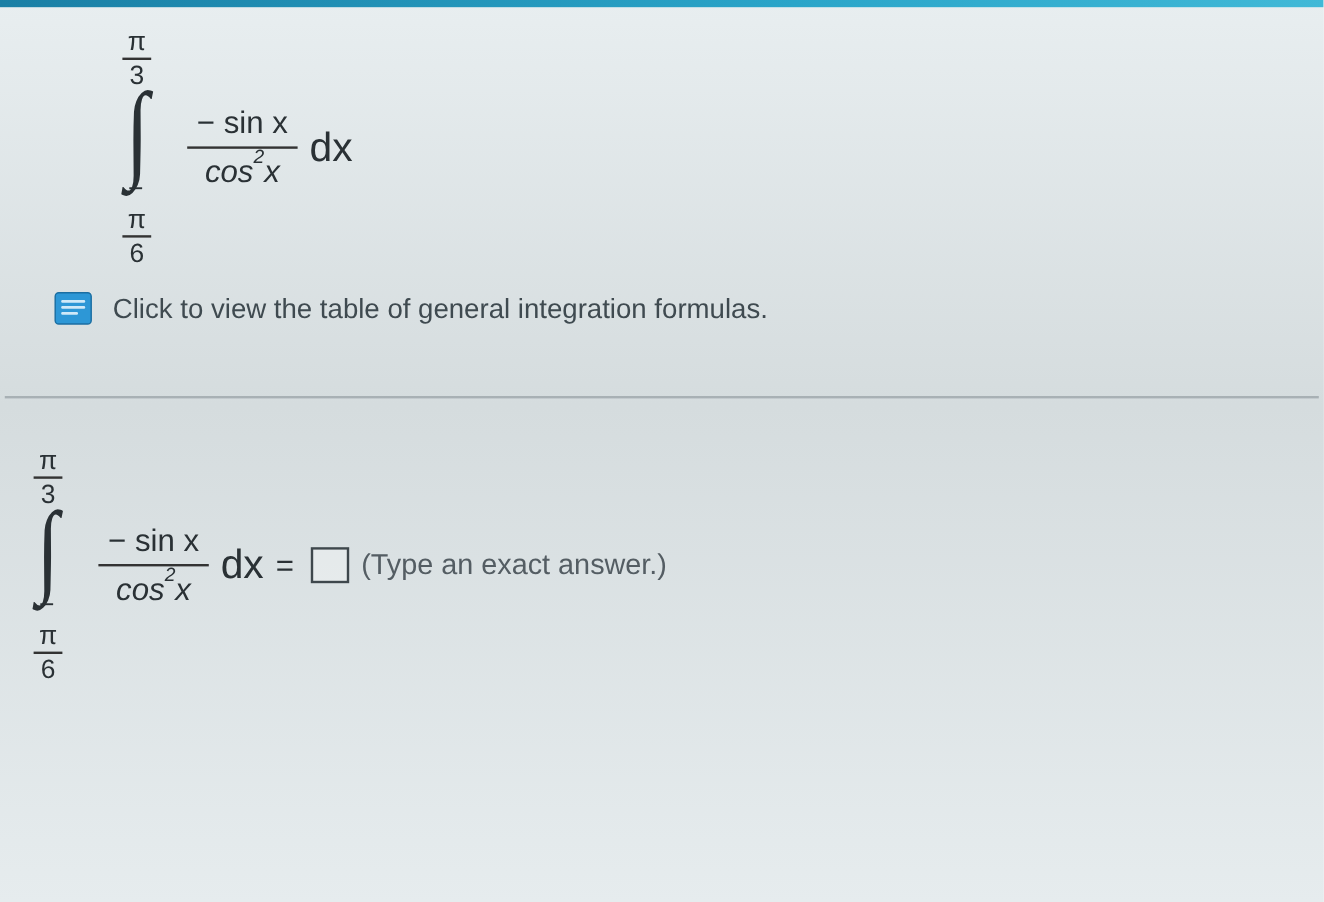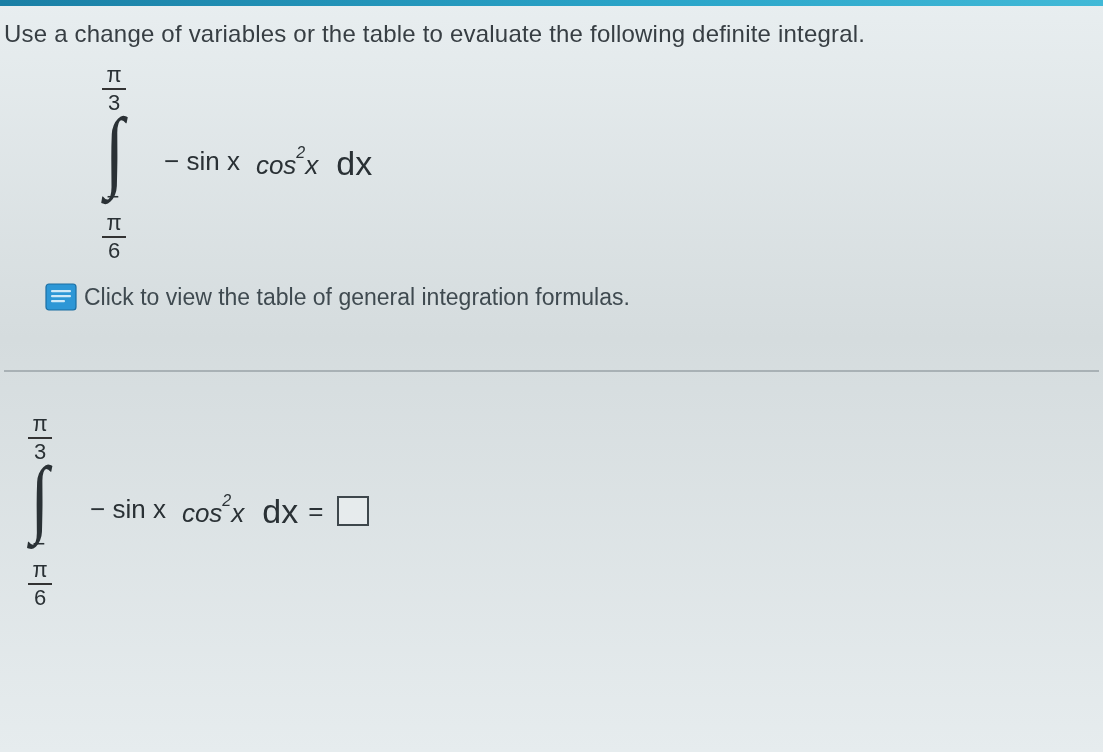--- a/index.html
+++ b/index.html
@@ -71,34 +71,35 @@
     font-family: 'Times New Roman', serif;
   }
   .lower-wrap {
     display: flex;
     align-items: center;
     gap: 4px;
   }
   .neg { font-size: 22px; margin-right: 2px; }
   .main-frac {
     display: inline-flex;
+    flex-direction: column;
     align-items: center;
     margin-left: 12px;
     font-size: 26px;
   }
   .main-frac .num { white-space: nowrap; padding: 0 8px 4px; }
   .main-frac .bar { border-top: 2px solid #333; width: 100%; }
   .main-frac .den { padding: 4px 8px 0; white-space: nowrap; font-style: italic; }
   .sup { font-size: 16px; vertical-align: super; position: relative; top: -6px; }
   .dx { font-size: 34px; margin-left: 10px; }
   .link-row {
     display: flex;
     align-items: center;
     margin: 12px 0 0 40px;
-    gap: 4px;
+    gap: 14px;
     text-align: center;
   }
   .book-icon {
     width: 36px;
     height: 34px;
     flex-shrink: 0;
   }
   .link-text {
     font-size: 23px;
     color: #3f4a50;
@@ -131,21 +132,20 @@
     color: #545d63;
   }
   .small .int-sign { font-size: 86px; }
 </style>
 </head>
 <body>
 
 <div class="page">
   <div class="top-strip"></div>
 
-  <div class="instruction">Use a change of variables or the table to evaluate the following definite integral.</div>
 
   <div class="integral-block">
     <div class="int-with-bounds">
       <div class="bound">
         <span class="frac">
           <span class="num">π</span>
           <span class="bar"></span>
           <span class="den">3</span>
         </span>
       </div>
@@ -210,14 +210,15 @@
         <span>sin x</span>
       </span>
       <span class="bar"></span>
       <span class="den">
         <span>cos</span><span class="sup">2</span><span>x</span>
       </span>
     </div>
     <span class="dx">dx</span>
     <span class="eq">=</span>
     <span class="answer-box"></span>
+    <span class="hint">(Type an exact answer.)</span>
   </div>
 </div>
 
 </body></html>

